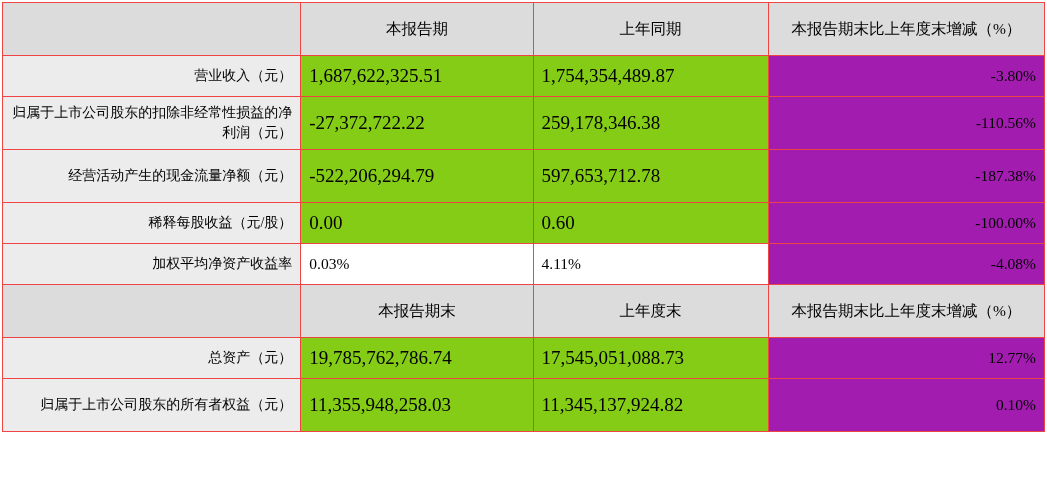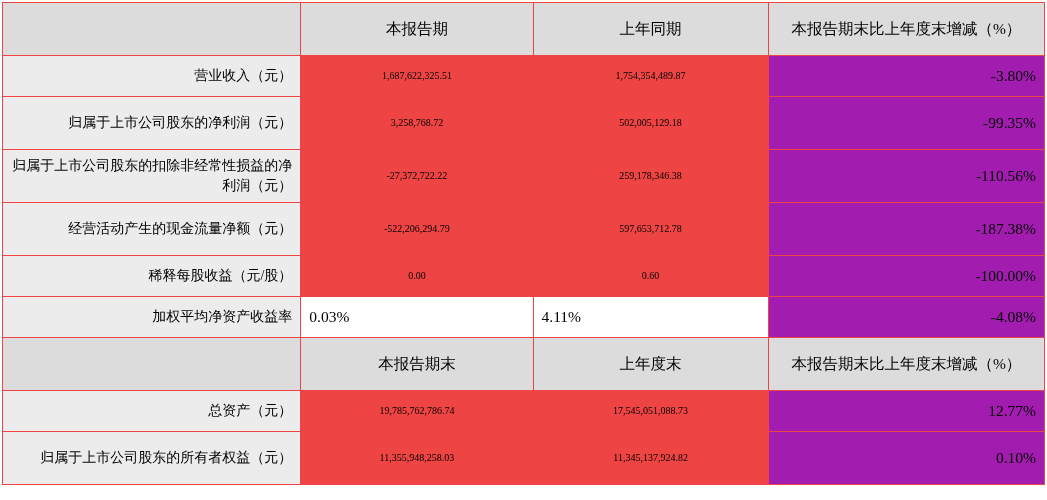--- a/index.html
+++ b/index.html
@@ -45,23 +45,23 @@
   }
   .hdr-blank {
     background: #dcdcdc;
   }
   .label {
     background: #ececec;
     text-align: right;
     font-size: 14px;
   }
   .num {
-    background: #ef4444;
-    text-align: center;
-    font-size: 10px;
+    background: #84cc16;
+    text-align: left;
+    font-size: 19px;
     padding-right: 10px;
   }
   .num-center {
     background: #ffffff;
     text-align: left;
     font-size: 15.5px;
     padding-right: 10px;
   }
   .pct {
     background: #a21caf;
@@ -93,26 +93,20 @@
         <td class="hdr">本报告期末比上年度末增减（%）</td>
       </tr>
 
       <tr class="short">
         <td class="label">营业收入（元）</td>
         <td class="num">1,687,622,325.51</td>
         <td class="num">1,754,354,489.87</td>
         <td class="pct">-3.80%</td>
       </tr>
 
-      <tr class="tall">
-        <td class="label two-line">归属于上市公司股东的净利润（元）</td>
-        <td class="num">3,258,768.72</td>
-        <td class="num">502,005,129.18</td>
-        <td class="pct">-99.35%</td>
-      </tr>
 
       <tr class="tall">
         <td class="label two-line">归属于上市公司股东的扣除非经常性损益的净利润（元）</td>
         <td class="num">-27,372,722.22</td>
         <td class="num">259,178,346.38</td>
         <td class="pct">-110.56%</td>
       </tr>
 
       <tr class="tall">
         <td class="label two-line">经营活动产生的现金流量净额（元）</td>

